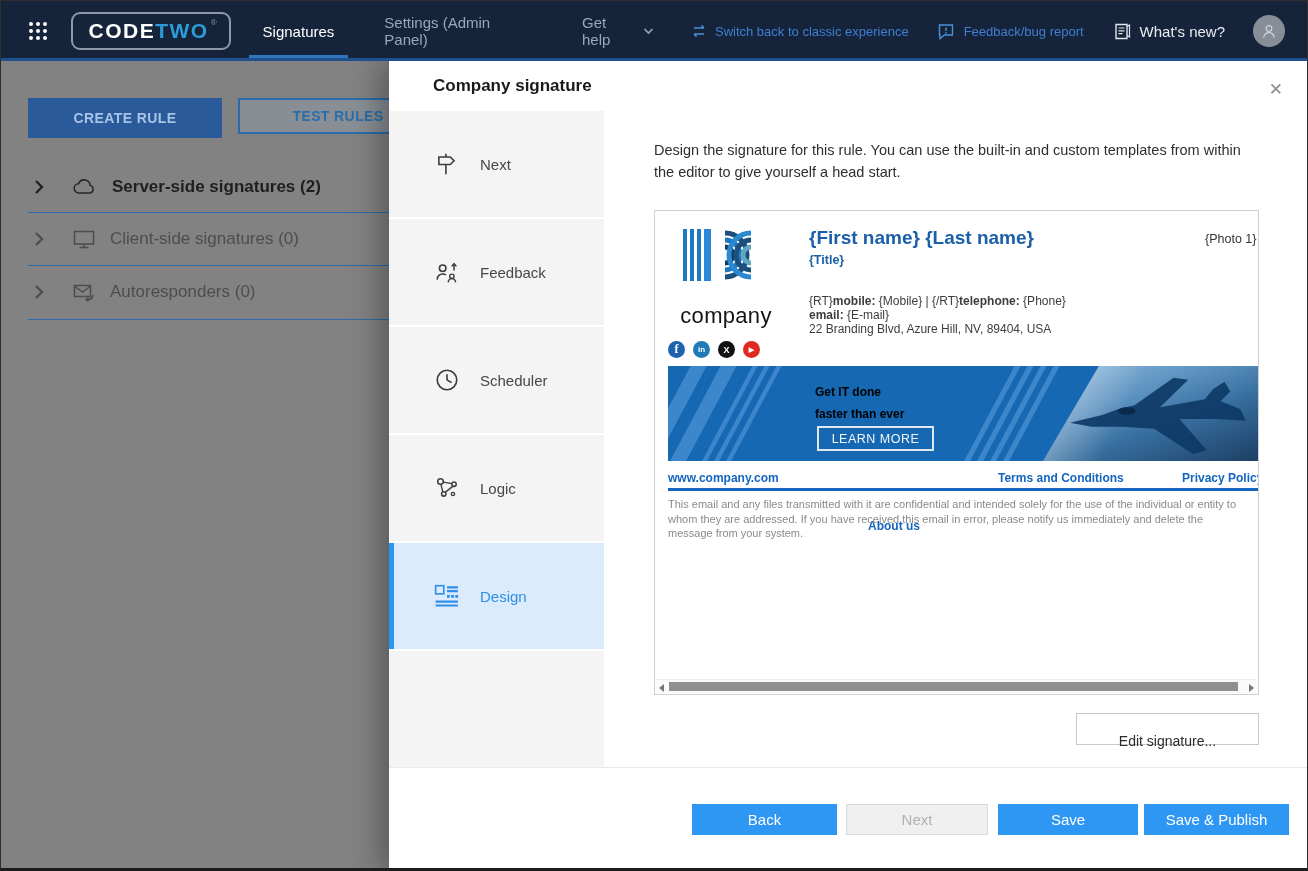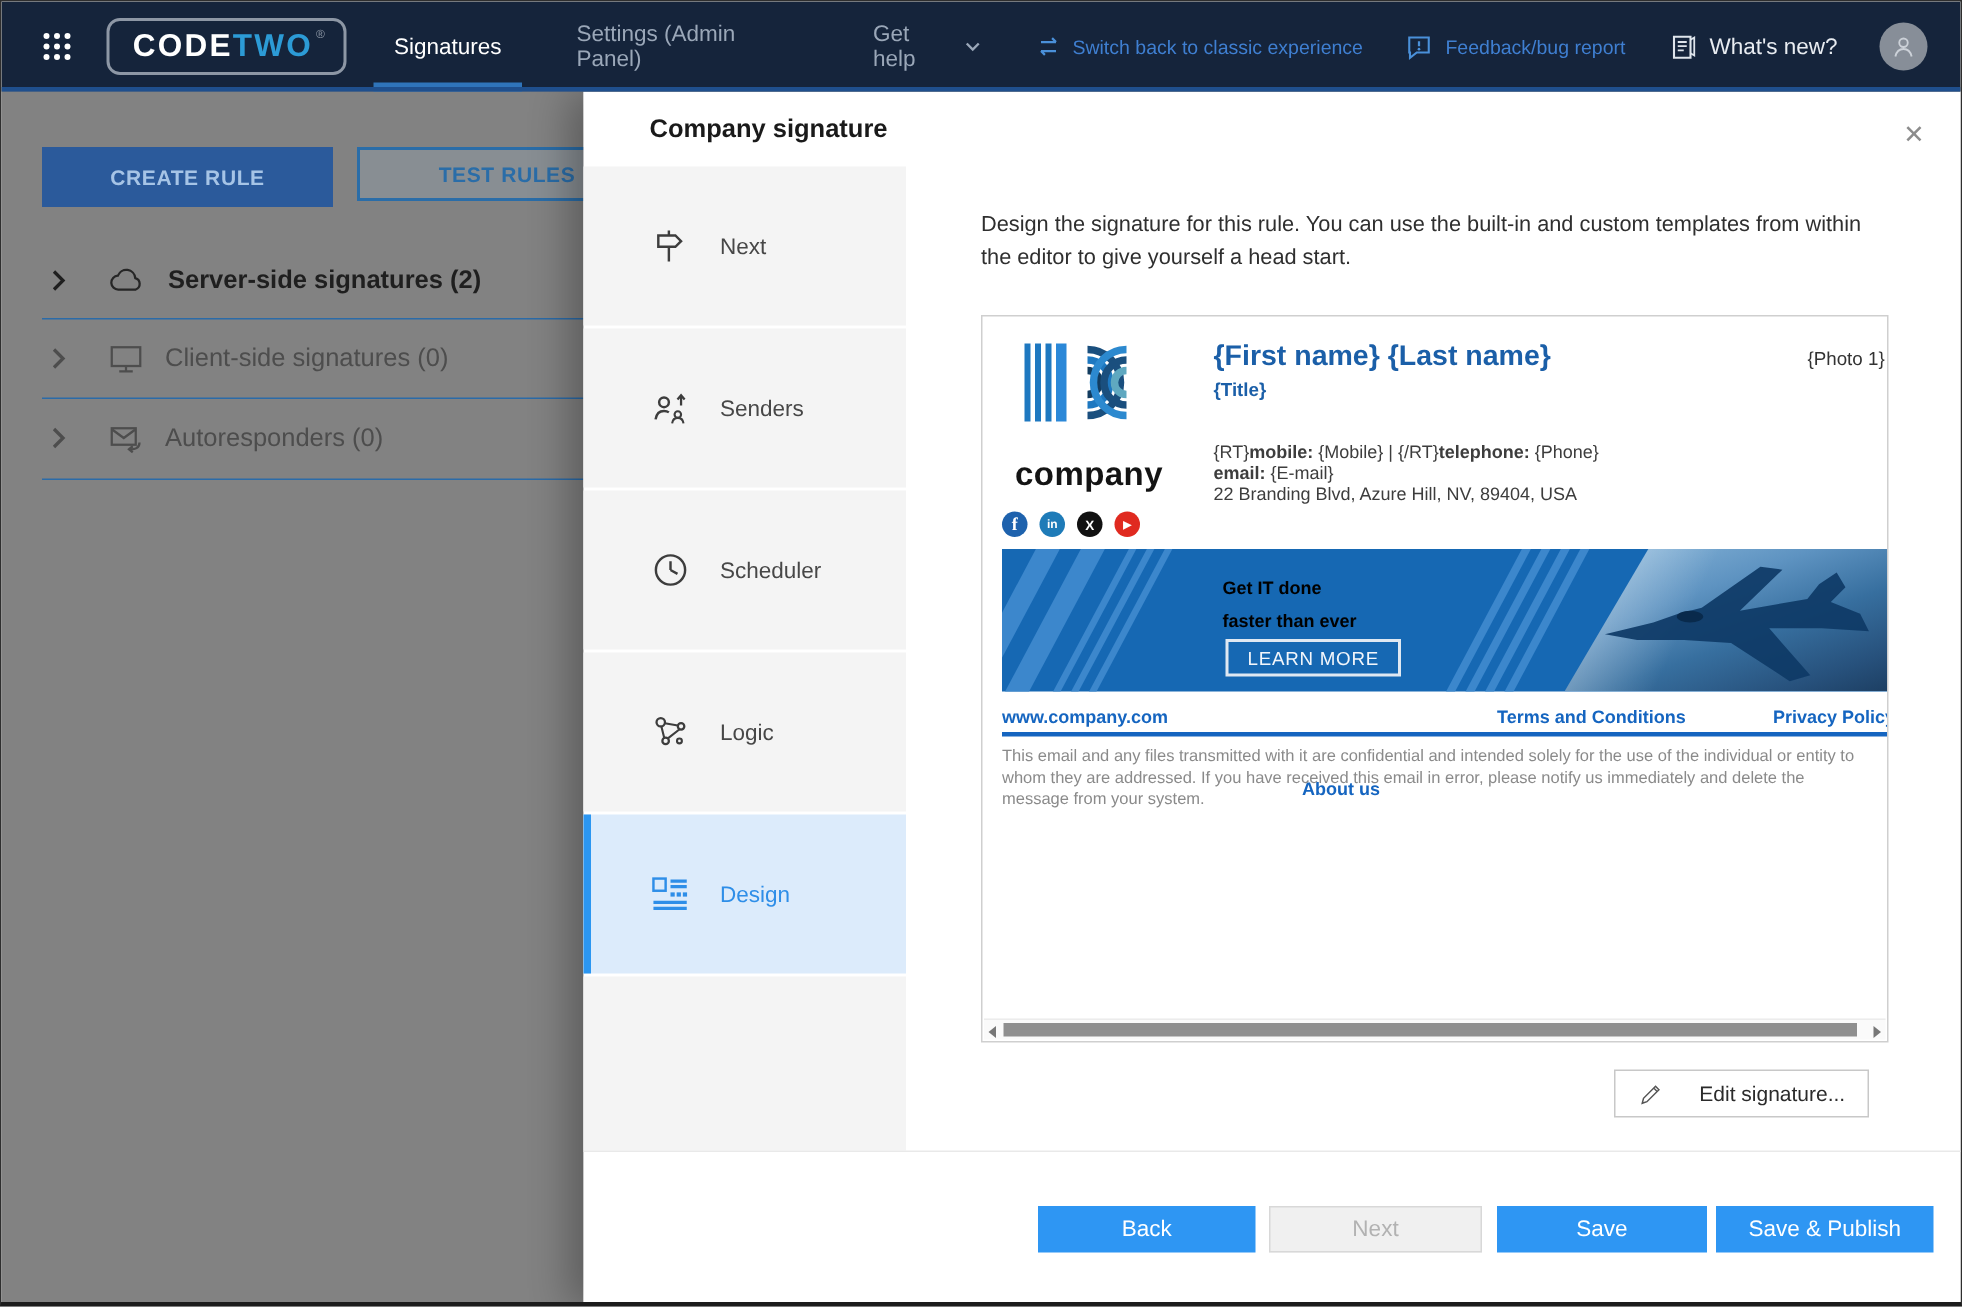--- a/index.html
+++ b/index.html
@@ -84,21 +84,21 @@
   
   .intro{ position:absolute; left:265px; top:78px; width:600px; font-size:14.5px; line-height:1.55; color:#2f2f2f; }
   .preview{
     position:absolute; left:265px; top:149px; width:605px; height:485px;
     border:1px solid #cfcfcf; background:#fff; overflow:hidden;
   }
   .sig-inner{ position:absolute; left:0; top:0; width:660px; height:100%; }
 
   .sig-logo{ position:absolute; left:26px; top:12px; }
   .sig-company{ position:absolute; left:6px; top:92px; width:130px; text-align:center;
-    font-size:22px; font-weight:bold; color:#141414; letter-spacing:.3px; }
+    font-size:22px; font-weight:normal; color:#141414; letter-spacing:.3px; }
   .sig-name{ position:absolute; left:154px; top:16px; font-size:19px; font-weight:bold; color:#1b5fa8; white-space:nowrap; }
   .sig-title{ position:absolute; left:154px; top:42px; font-size:12.5px; font-weight:bold; color:#1b5fa8; }
   .sig-photo{ position:absolute; left:550px; top:21px; font-size:12.5px; color:#333; white-space:nowrap; }
   .sig-contact{ position:absolute; left:154px; top:84px; font-size:12px; line-height:13.8px; color:#3d3d3d; white-space:nowrap; }
   .sig-contact b{ font-weight:bold; }
   .sig-social{ position:absolute; left:13px; top:130px; display:flex; gap:8px; }
   .soc{ width:17px; height:17px; border-radius:50%; color:#fff; display:flex; align-items:center; justify-content:center;
     font-size:10px; font-weight:bold; }
   .soc.fb{ background:#1e62ad; font-family:"Liberation Serif", serif; font-size:12px; }
   .soc.li{ background:#1e7bb8; font-size:8px; }
@@ -129,24 +129,25 @@
   .sig-disclaimer{ position:absolute; left:13px; top:286px; width:578px; font-size:11px; line-height:14.5px; color:#8a8a8a; }
 
   
   .hscroll{ position:absolute; left:1px; right:1px; bottom:1px; height:14px; background:#fafafa; border-top:1px solid #ececec; }
   .hscroll .thumb{ position:absolute; left:13px; right:19px; top:2px; height:9px; background:#8f8f8f; }
   .scroll-arrow{ position:absolute; top:4px; width:0; height:0; border-top:4px solid transparent; border-bottom:4px solid transparent; }
   .scroll-arrow.left{ left:3px; border-right:5px solid #777; }
   .scroll-arrow.right{ right:3px; border-left:5px solid #777; }
 
   .btn-edit{
-    position:absolute; left:687px; top:652px; width:170px; height:32px;
+    position:absolute; left:687px; top:652px; width:183px; height:32px;
     background:#fff; border:1px solid #c8c8c8; font-size:14px; color:#2b2b2b;
     display:flex; align-items:center; justify-content:center; gap:24px; cursor:pointer;
     font-family:"Liberation Sans", sans-serif;
+    flex-direction:column;
   }
 
   .footer-divider{ position:absolute; left:0; top:706px; width:100%; height:1px; background:#e9e9e9; }
   .footer-btn{
     position:absolute; top:743px; height:31px; border:none; cursor:pointer;
     background:#2e96f3; color:#fff; font-size:15px; font-family:"Liberation Sans", sans-serif;
   }
   .footer-btn.back{ left:303px; width:145px; }
   .footer-btn.next{ left:457px; width:142px; background:#f0f0f0; border:1px solid #d8d8d8; color:#b2b2b2; }
   .footer-btn.save{ left:609px; width:140px; }
@@ -294,21 +295,21 @@
       <div class="step">
         <span class="sicon">
           <svg width="26" height="26" viewBox="0 0 24 24">
               <circle cx="8" cy="8.5" r="3" fill="none" stroke="currentColor" stroke-width="1.5"></circle>
               <path d="M2.8 19c.5-3.4 2.4-5.2 5.2-5.2 1.2 0 2.2.3 3 .9" fill="none" stroke="currentColor" stroke-width="1.5"></path>
               <circle cx="16.5" cy="16" r="2" fill="none" stroke="currentColor" stroke-width="1.3"></circle>
               <path d="M13 21.5c.3-2.2 1.6-3.4 3.5-3.4s3.2 1.2 3.5 3.4" fill="none" stroke="currentColor" stroke-width="1.3"></path>
               <path d="M18.5 10.5v-6M16.3 6.8l2.2-2.6 2.2 2.6" fill="none" stroke="currentColor" stroke-width="1.4"></path>
             </svg>
         </span>
-        <span class="slabel">Senders</span>
+        <span class="slabel">Feedback</span>
       </div>
       <div class="step">
         <span class="sicon">
           <svg width="26" height="26" viewBox="0 0 24 24">
               <circle cx="12" cy="12" r="9" fill="none" stroke="currentColor" stroke-width="1.5"></circle>
               <path d="M12 12V6.6M12 12l4.3 2.4" fill="none" stroke="currentColor" stroke-width="1.5"></path>
             </svg>
         </span>
         <span class="slabel">Scheduler</span>
       </div>

